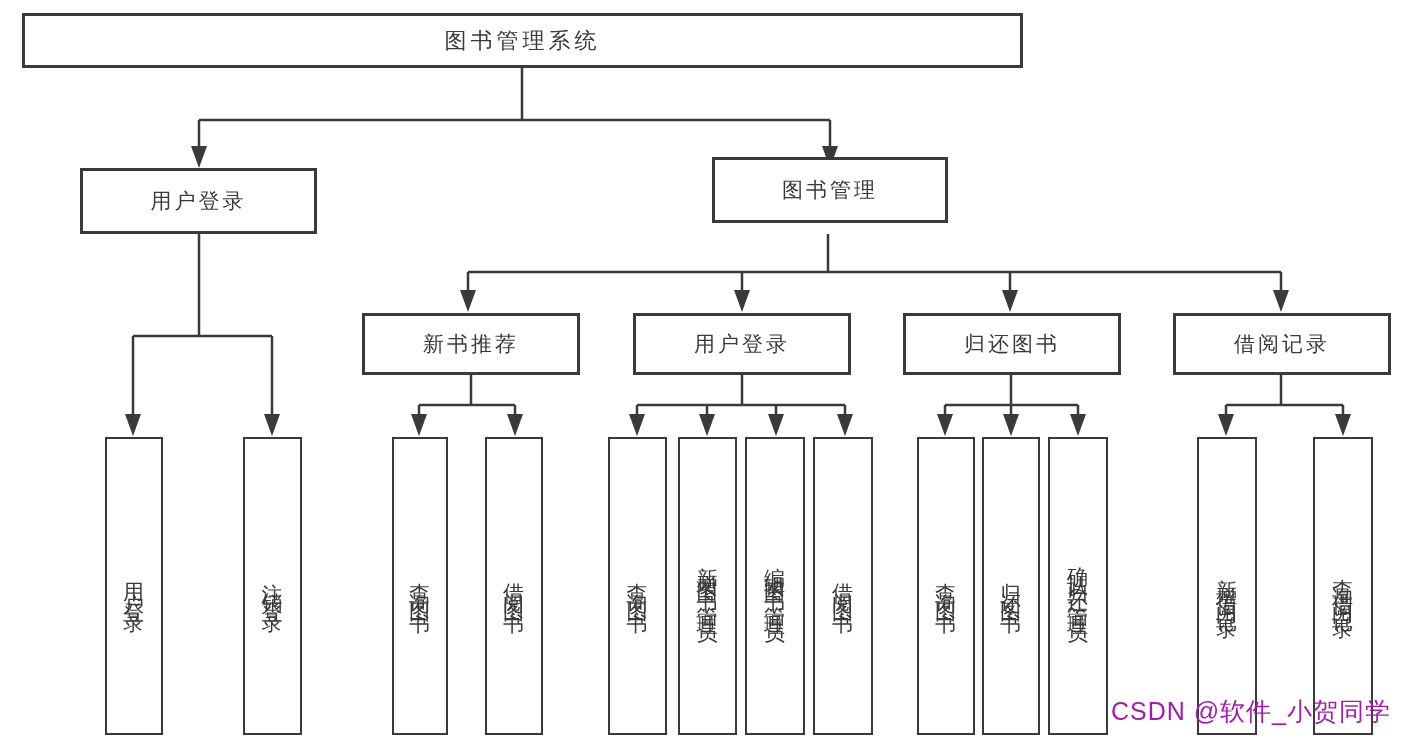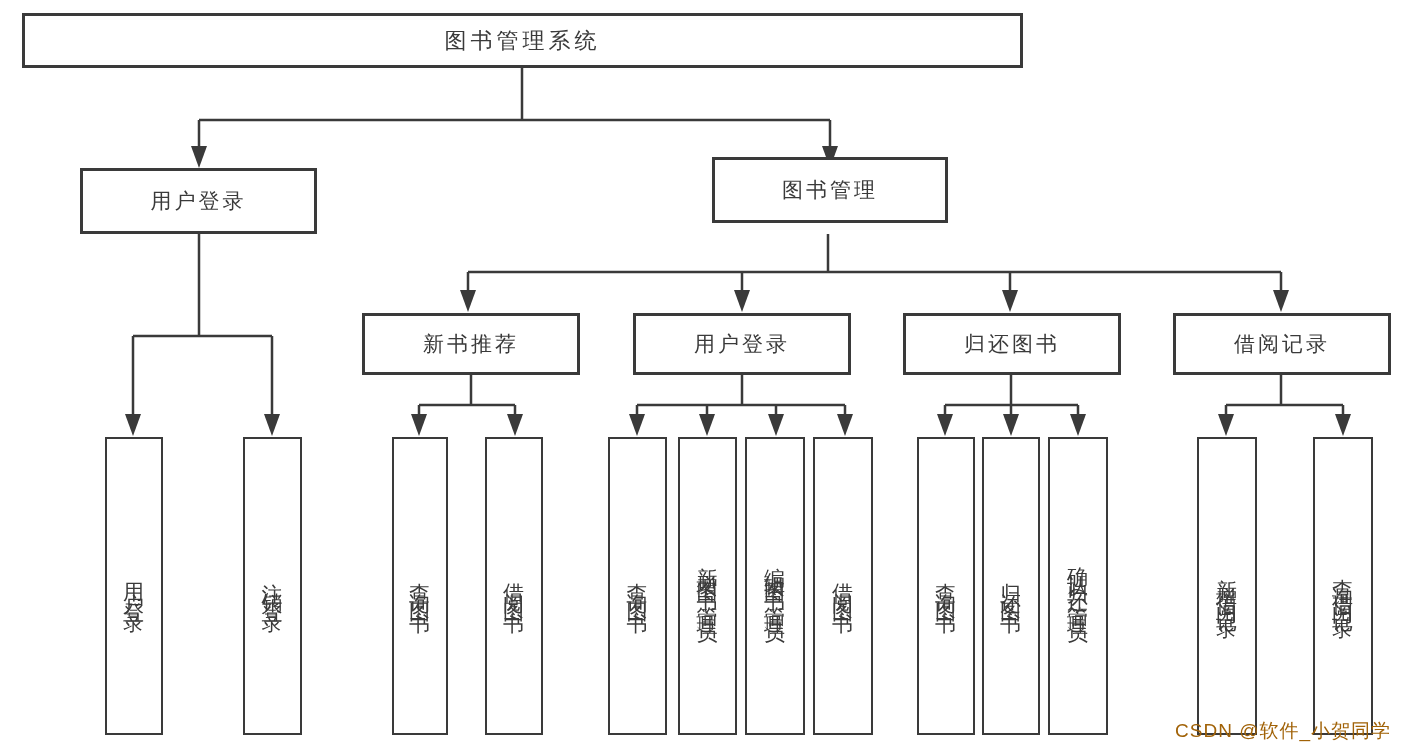--- a/index.html
+++ b/index.html
@@ -52,24 +52,24 @@
     color: #3a3a3a;
     line-height: 1;
     z-index: 2;
   }
 
   .vnode.long { letter-spacing: 8px; }
 
   .watermark {
     position: absolute;
     right: 14px;
-    bottom: 3px;
-    font-size: 19px;
+    bottom: 19px;
+    font-size: 25px;
     letter-spacing: 1px;
-    color: #a16207;
+    color: #a21caf;
     z-index: 5;
   }
 </style>
 </head>
 <body>
 
 <div class="canvas">
 
   <svg class="wires" viewBox="0 0 1405 747" xmlns="http://www.w3.org/2000/svg">
     <g stroke="#3a3a3a" stroke-width="2.5" fill="none">

